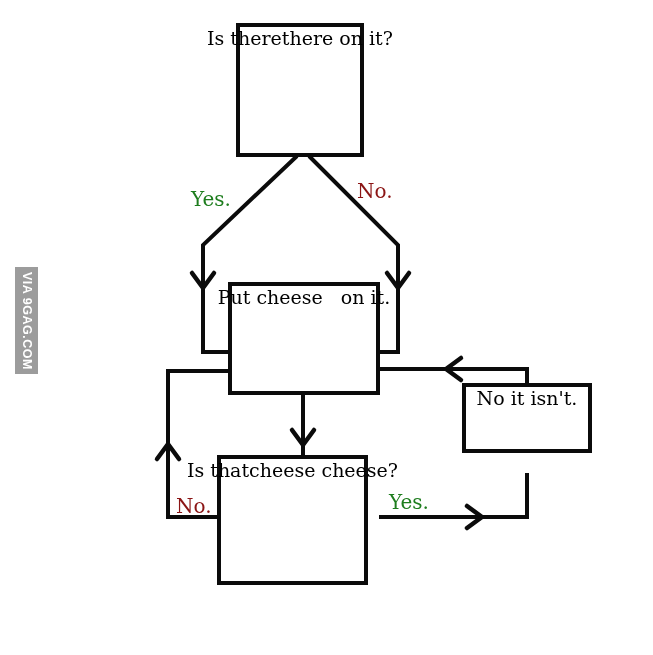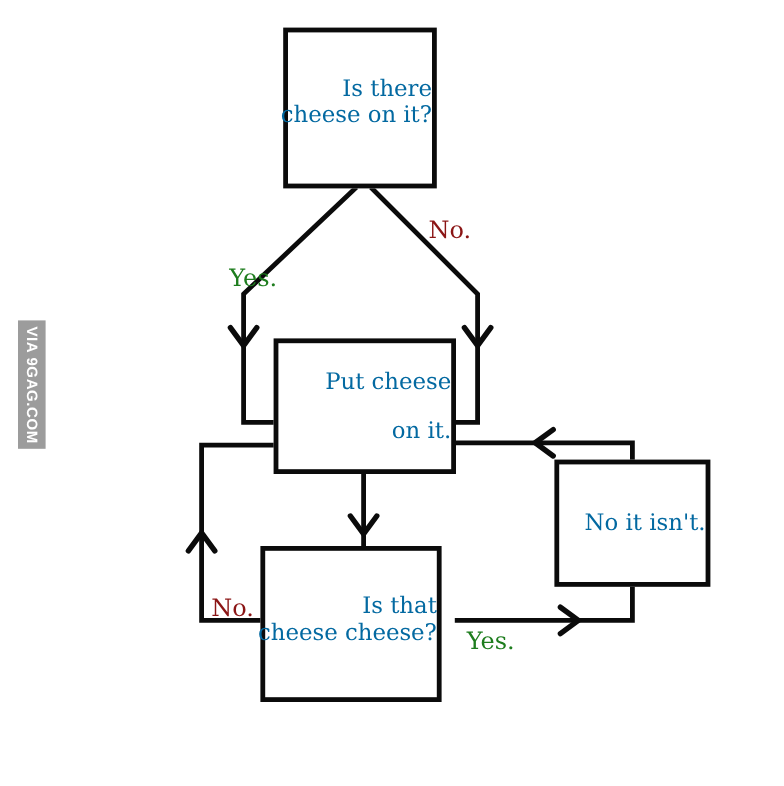--- a/index.html
+++ b/index.html
@@ -34,40 +34,40 @@
     fill: none;
     stroke-linecap: round;
     stroke-linejoin: round;
   }
   .node {
     position: absolute;
     box-sizing: border-box;
     border: 4px solid var(--line, #0b0b0b);
     background: #ffffff;
     display: flex;
-    flex-direction: column;
-    align-items: flex-end;
+    flex-direction: row;
+    align-items: flex-start;
     justify-content: center;
     text-align: center;
-    color: #0369a1;
+    color: #000000;
     font-size: 19px;
     line-height: 1.18;
   }
   .node-start  { left: 236px; top: 23px;  width: 128px; height: 134px; padding-bottom: 10px; }
   .node-put    { left: 228px; top: 282px; width: 152px; height: 113px; gap: 18px; }
-  .node-noisnt { left: 462px; top: 383px; width: 130px; height: 106px; }
+  .node-noisnt { left: 462px; top: 383px; width: 130px; height: 70px; }
   .node-enough { left: 217px; top: 455px; width: 151px; height: 130px; padding-bottom: 8px; }
   .node-line { display: block; white-space: nowrap; }
   .edge-label {
     position: absolute;
     font-size: 20px;
     line-height: 1;
     white-space: nowrap;
   }
-  .label-yes { color: var(--yes, #1e7d1e); margin-top: 32px; }
+  .label-yes { color: var(--yes, #1e7d1e); }
   .label-no  { color: var(--no, #8b1515); }
   .label-yes-top    { left: 191px; top: 189px; }
   .label-no-top     { left: 357px; top: 181px; }
   .label-no-bottom  { left: 176px; top: 496px; }
   .label-yes-bottom { left: 389px; top: 492px; }
   .watermark {
     position: absolute;
     left: 15px;
     top: 267px;
     width: 23px;
@@ -108,21 +108,21 @@
 
     <path class="wire" d="M379,517 L527,517 L527,473"></path>
     <path class="arrow" d="M467,506 L482,517 L467,528"></path>
 
     <path class="wire" d="M527,384 L527,369 L379,369"></path>
     <path class="arrow" d="M461,358 L446,369 L461,380"></path>
   </svg>
 
   <div class="node node-start">
     <span class="node-line">Is there</span>
-    <span class="node-line">cheese on it?</span>
+    <span class="node-line">there on it?</span>
   </div>
 
   <div class="node node-put">
     <span class="node-line">Put cheese</span>
     <span class="node-line">on it.</span>
   </div>
 
   <div class="node node-noisnt">
     <span class="node-line">No it isn't.</span>
   </div>

